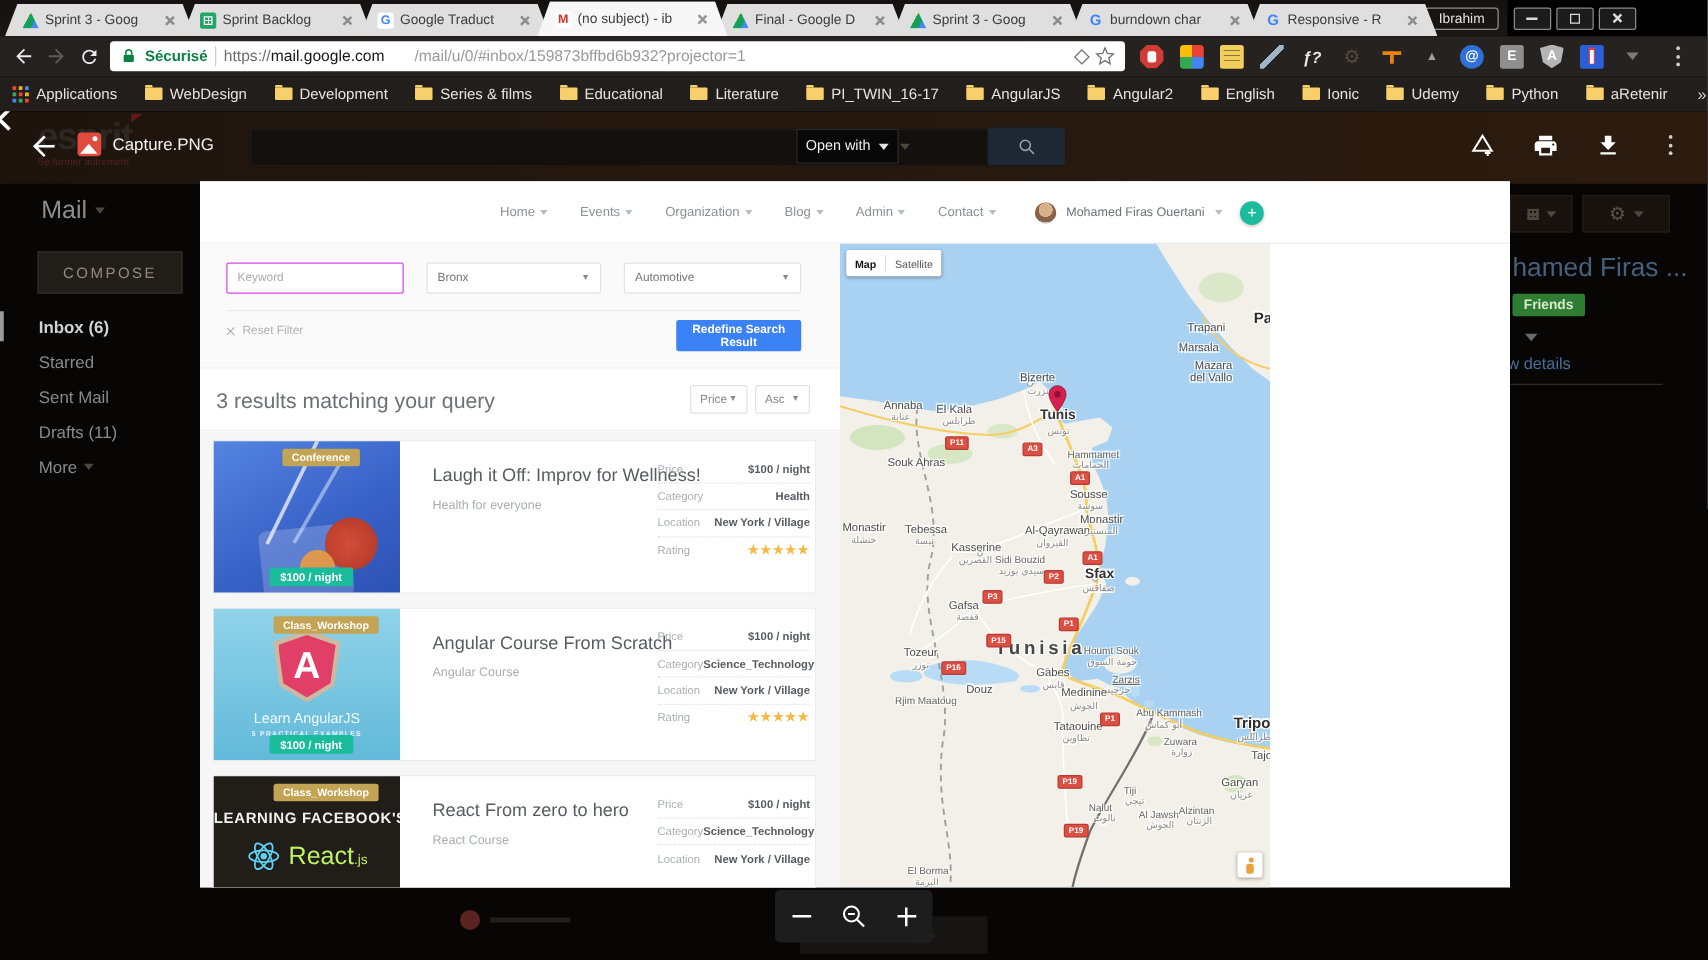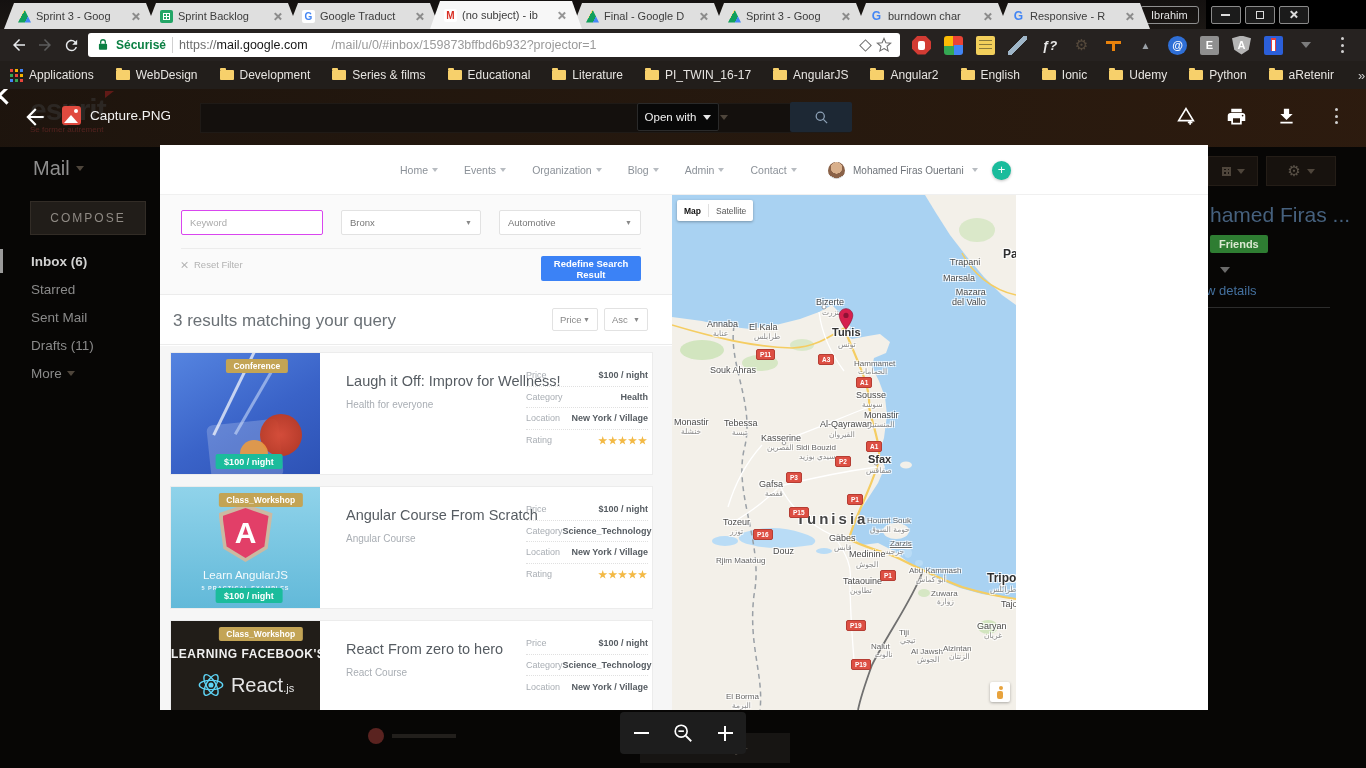--- a/index.html
+++ b/index.html
@@ -177,21 +177,21 @@
   .ci-angular { background:linear-gradient(180deg,#90d3ea,#62b9d9); }
   .ang-shield { position:absolute; left:50%; top:17px; transform:translateX(-50%); width:54px; height:58px; background:#cbb9a2;
       clip-path:polygon(50% 0,100% 16%,91% 77%,50% 100%,9% 77%,0 16%); display:flex; align-items:center; justify-content:center; }
   .ang-shield::before { content:""; position:absolute; inset:4px; background:#e23f68; clip-path:polygon(50% 0,100% 16%,91% 77%,50% 100%,9% 77%,0 16%); }
   .ang-a { position:relative; color:#fff; font-size:30px; font-weight:bold; z-index:2; }
   .ang-cap1 { position:absolute; left:0; width:149px; top:82px; text-align:center; color:rgba(255,255,255,.92); font-size:11.5px; }
   .ang-cap2 { position:absolute; left:0; width:149px; top:98px; text-align:center; color:rgba(255,255,255,.85); font-size:5.5px; font-weight:bold; letter-spacing:1px; }
   .ci-react { background:#211d18; }
   .react-cap1 { position:absolute; left:0; width:149px; top:26px; text-align:center; color:#f0f0f0; font-size:12px; font-weight:bold; white-space:nowrap; letter-spacing:.5px; }
   .react-row { position:absolute; left:0; width:149px; top:50px; display:flex; align-items:center; justify-content:center; gap:6px; }
-  .react-name { color:#e5e5e5; font-size:20px; }
+  .react-name { color:#bef264; font-size:20px; }
   .react-name i { font-style:normal; font-size:11px; }
   .ctitle { position:absolute; left:175px; top:20px; font-size:14.5px; color:#565c62; }
   .csub { position:absolute; left:175px; top:46px; font-size:10px; color:#a9aeb4; }
   .cdetails { position:absolute; left:355px; top:12px; width:122px; }
   .drow { height:21.5px; display:flex; align-items:center; justify-content:space-between; border-bottom:1px dotted #e0e0e0; }
   .drow:last-child { border-bottom:none; }
   .dlabel { font-size:9px; color:#a9aeb4; }
   .dvalue { font-size:9px; font-weight:bold; color:#565c62; }
   .dvalue.stars { color:#f3b944; font-size:10px; letter-spacing:1px; }
 

